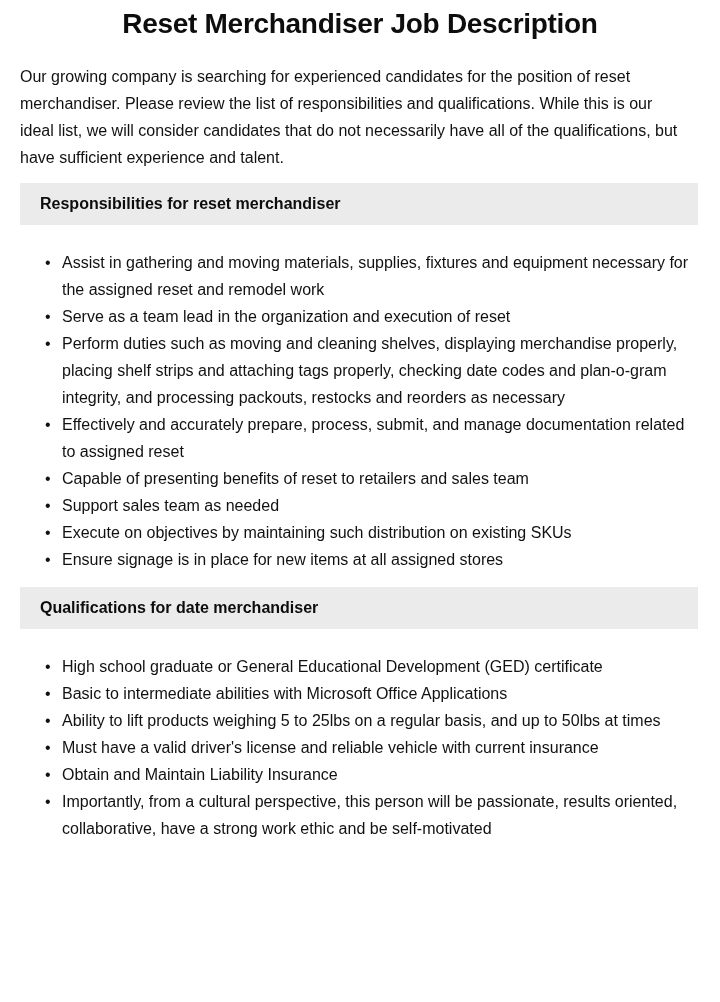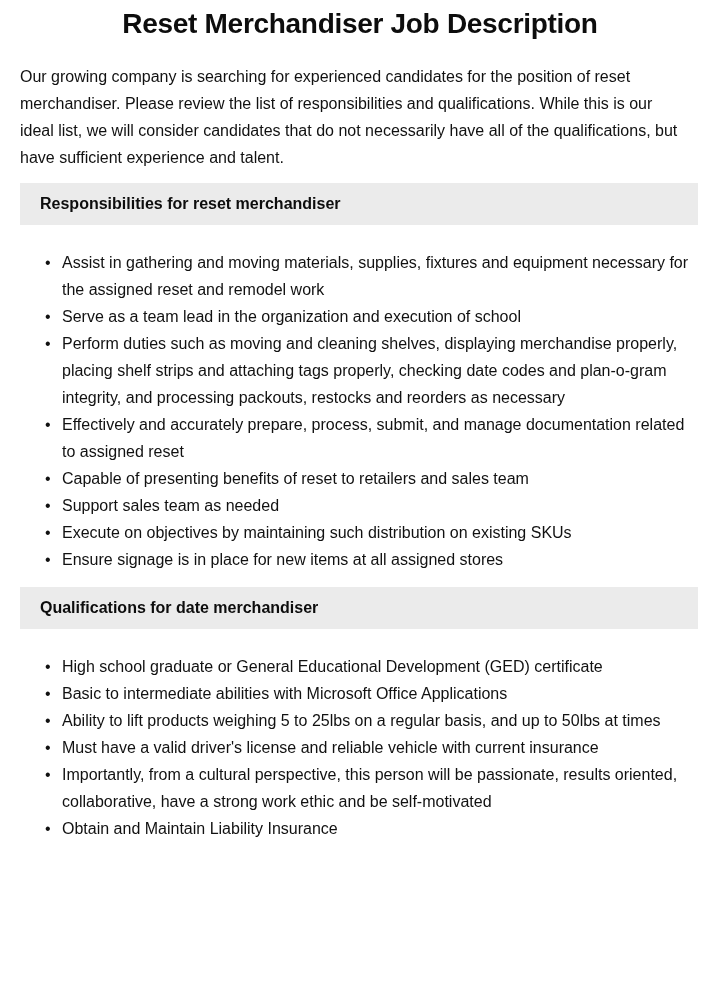--- a/index.html
+++ b/index.html
@@ -64,37 +64,37 @@
   <h1 class="page-title">Reset Merchandiser Job Description</h1>
 
   <p class="intro">Our growing company is searching for experienced candidates for the position of reset merchandiser. Please review the list of responsibilities and qualifications. While this is our ideal list, we will consider candidates that do not necessarily have all of the qualifications, but have sufficient experience and talent.</p>
 
   <div class="section">
     <div class="section-header-bar first">
       <div class="section-heading">Responsibilities for reset merchandiser</div>
     </div>
     <ul class="bullet-list">
       <li>Assist in gathering and moving materials, supplies, fixtures and equipment necessary for the assigned reset and remodel work</li>
-      <li>Serve as a team lead in the organization and execution of school</li>
+      <li>Serve as a team lead in the organization and execution of reset</li>
       <li>Perform duties such as moving and cleaning shelves, displaying merchandise properly, placing shelf strips and attaching tags properly, checking date codes and plan-o-gram integrity, and processing packouts, restocks and reorders as necessary</li>
       <li>Effectively and accurately prepare, process, submit, and manage documentation related to assigned reset</li>
       <li>Capable of presenting benefits of reset to retailers and sales team</li>
       <li>Support sales team as needed</li>
       <li>Execute on objectives by maintaining such distribution on existing SKUs</li>
       <li>Ensure signage is in place for new items at all assigned stores</li>
     </ul>
   </div>
 
   <div class="section">
     <div class="section-header-bar second">
       <div class="section-heading">Qualifications for date merchandiser</div>
     </div>
     <ul class="bullet-list">
       <li>High school graduate or General Educational Development (GED) certificate</li>
       <li>Basic to intermediate abilities with Microsoft Office Applications</li>
       <li>Ability to lift products weighing 5 to 25lbs on a regular basis, and up to 50lbs at times</li>
       <li>Must have a valid driver's license and reliable vehicle with current insurance</li>
+      <li>Obtain and Maintain Liability Insurance</li>
       <li>Importantly, from a cultural perspective, this person will be passionate, results oriented, collaborative, have a strong work ethic and be self-motivated</li>
-      <li>Obtain and Maintain Liability Insurance</li>
     </ul>
   </div>
 
 </div>
 
 </body></html>

